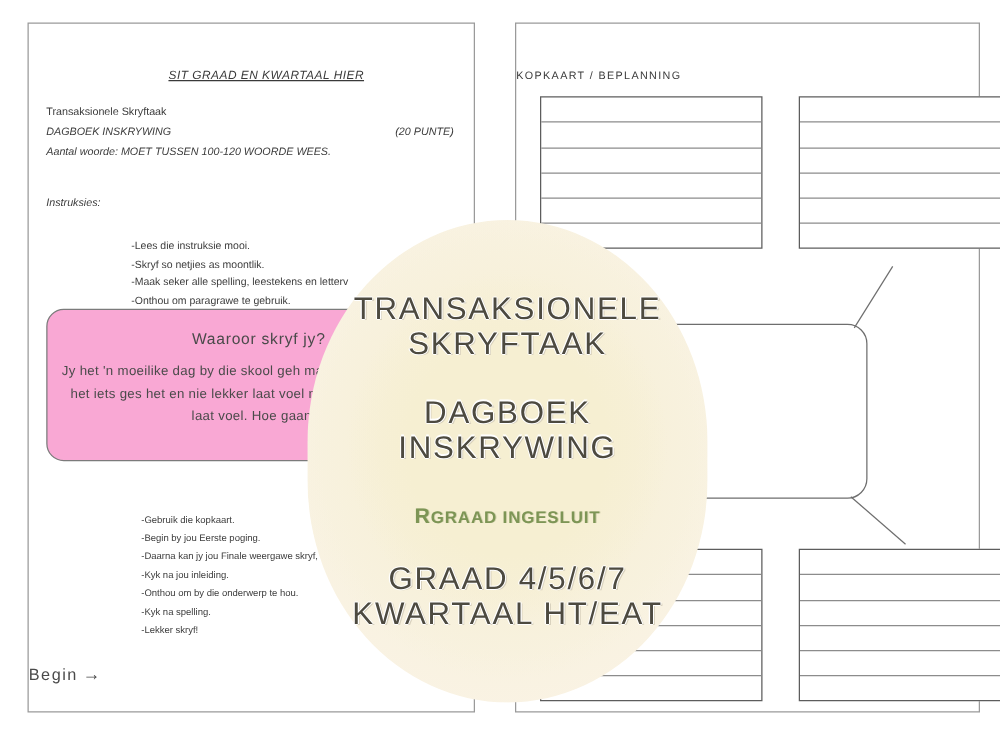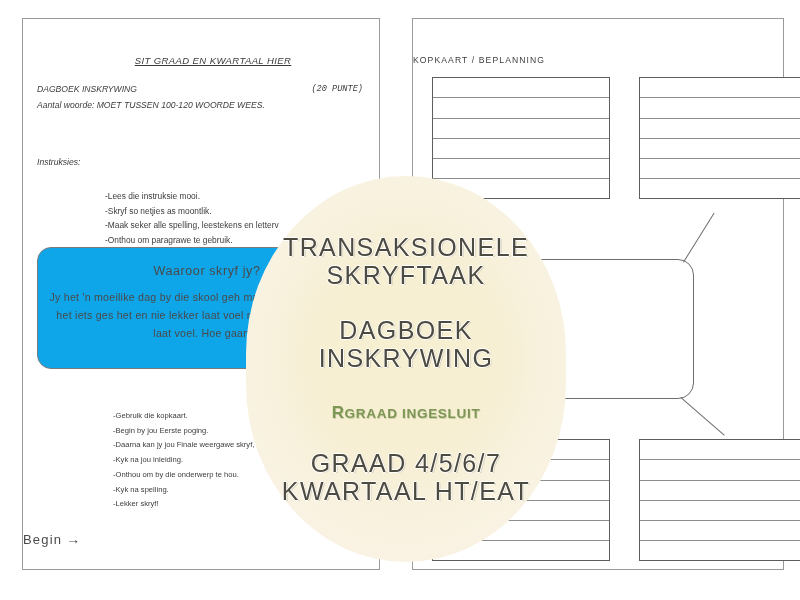--- a/index.html
+++ b/index.html
@@ -44,21 +44,20 @@
     white-space: nowrap;
     position: relative;
   }
   .meta-row.ital { font-style: italic; }
   .punte {
     position: absolute;
     right: 4px; top: 0;
     font-style: italic;
     font-size: 8.6px;
     color: #3c3c3c;
-    font-family: Liberation Mono, monospace;
   }
 
   .instr-head {
     position: absolute;
     left: 14px; top: 138px;
     font-size: 8.6px;
     font-style: italic;
     color: #3c3c3c;
   }
   .instr-list {
@@ -74,21 +73,21 @@
     white-space: nowrap;
   }
 
   
   .prompt-box {
     position: absolute;
     left: 14px; top: 228px;
     width: 340px; height: 122px;
     border: 1px solid #7b7b7b;
     border-radius: 14px;
-    background: #0ea5e9;
+    background: #f9a8d4;
   }
   .prompt-q {
     text-align: center;
     font-size: 12.5px;
     color: #4a4a4a;
     letter-spacing: .6px;
     margin-top: 16px;
   }
   .prompt-body {
     text-align: center;
@@ -217,20 +216,21 @@
 </head>
 <body>
 
 <div id="stage">
 
   <div class="page-left">
 
     <div class="doc-title">SIT GRAAD EN KWARTAAL HIER</div>
 
     <div class="meta">
+      <div class="meta-row">Transaksionele Skryftaak</div>
       <div class="meta-row ital">
         <span>DAGBOEK INSKRYWING</span>
         <span class="punte">(20 PUNTE)</span>
       </div>
       <div class="meta-row ital">Aantal woorde: MOET TUSSEN 100-120 WOORDE WEES.</div>
     </div>
 
     <div class="instr-head">Instruksies:</div>
 
     <ul class="instr-list">

